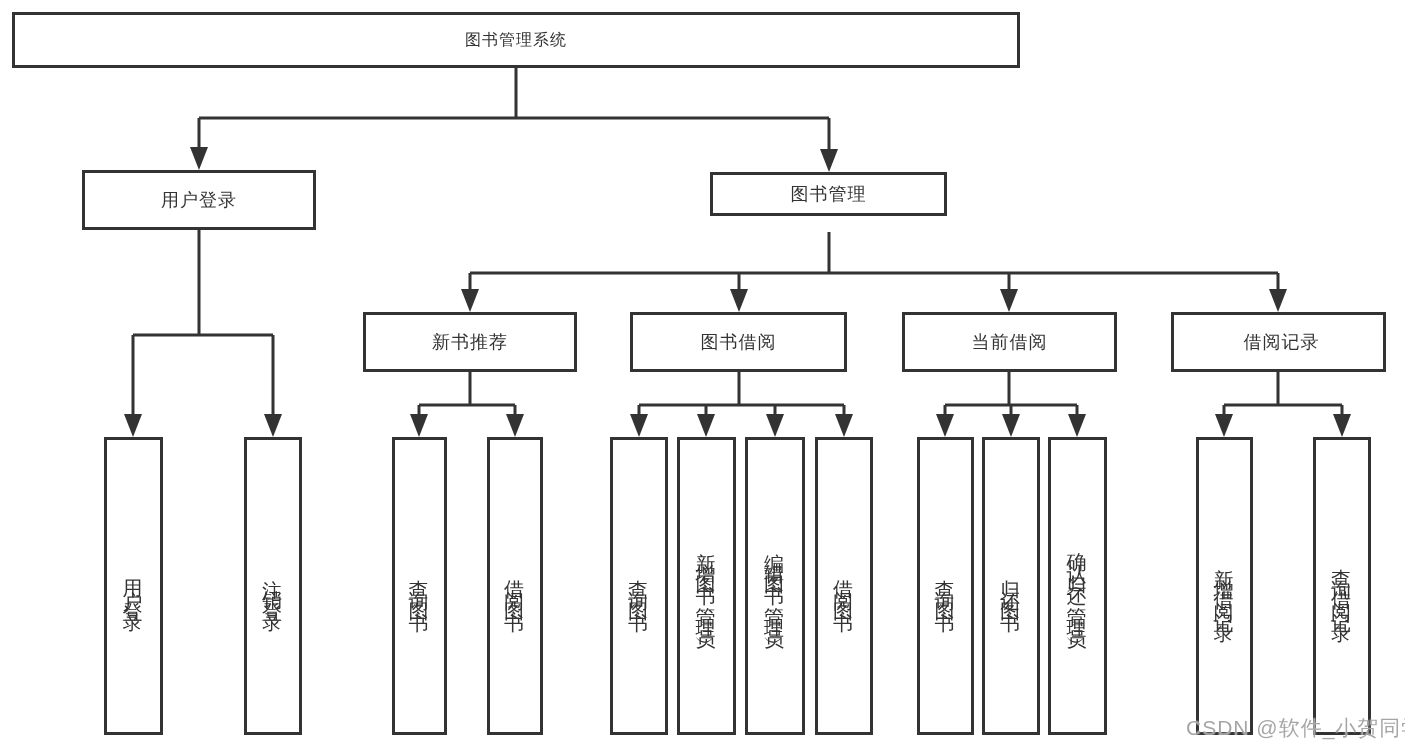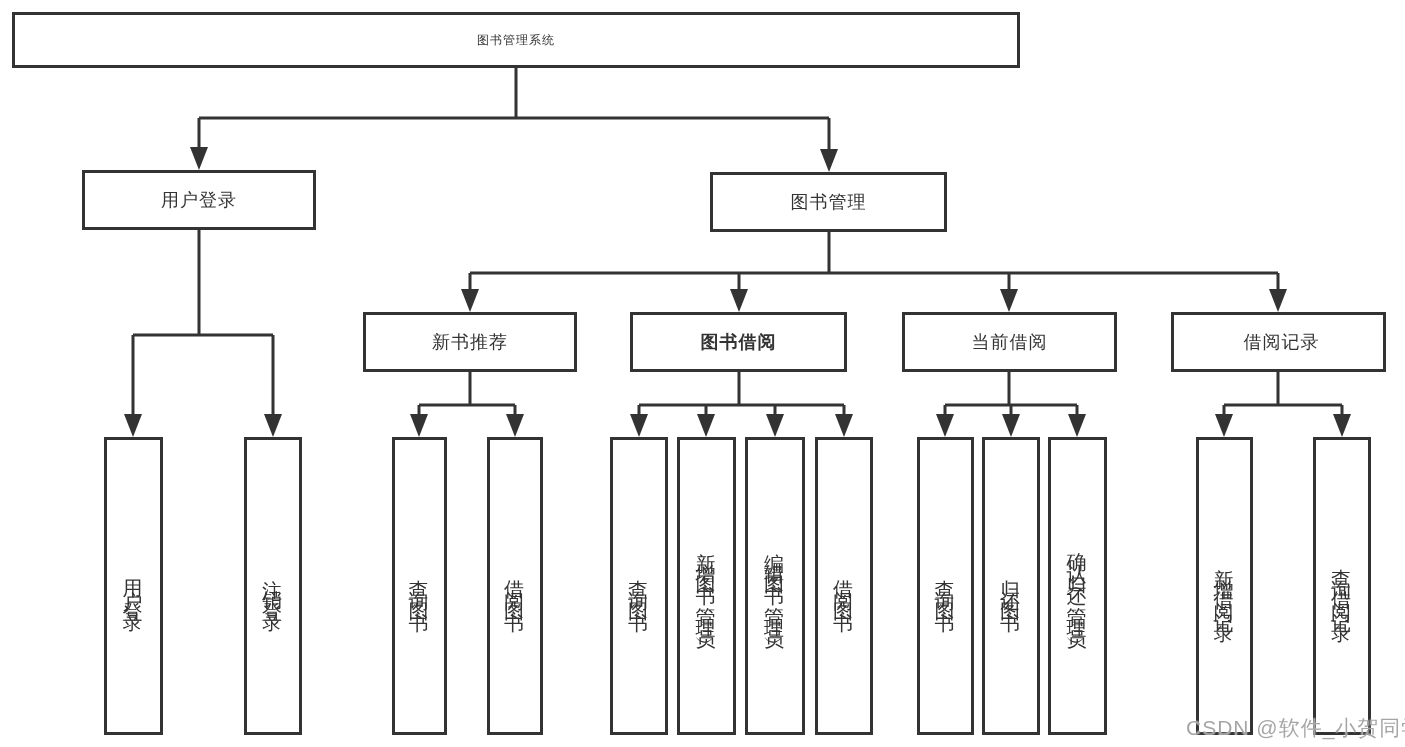--- a/index.html
+++ b/index.html
@@ -28,21 +28,21 @@
     background: #ffffff;
     display: flex;
     align-items: center;
     justify-content: center;
     color: #333333;
     font-size: 18px;
     letter-spacing: 1px;
     z-index: 2;
   }
   .hnode.root {
-    font-size: 12px;
+    font-size: 16px;
     text-align: center;
   }
   .leaf {
     position: absolute;
     box-sizing: border-box;
     border: 3px solid #333333;
     background: #ffffff;
     display: flex;
     align-items: center;
     justify-content: center;
@@ -132,28 +132,28 @@
     </g>
   </svg>
 
   <div class="hnode root" style="left:12px; top:12px; width:1008px; height:56px;">
     <span>图书管理系统</span>
   </div>
 
   <div class="hnode" style="left:82px; top:170px; width:234px; height:60px;">
     <span>用户登录</span>
   </div>
-  <div class="hnode" style="left:710px; top:172px; width:237px; height:60px;">
+  <div class="hnode" style="left:710px; top:172px; width:237px; height:44px;">
     <span>图书管理</span>
   </div>
 
   <div class="hnode" style="left:363px; top:312px; width:214px; height:60px;">
     <span>新书推荐</span>
   </div>
-  <div class="hnode" style="left:630px; top:312px; width:217px; height:60px;font-weight:bold;">
+  <div class="hnode" style="left:630px; top:312px; width:217px; height:60px;">
     <span>图书借阅</span>
   </div>
   <div class="hnode" style="left:902px; top:312px; width:215px; height:60px;align-items:center;">
     <span>当前借阅</span>
   </div>
   <div class="hnode" style="left:1171px; top:312px; width:215px; height:60px;padding-left:6px;">
     <span>借阅记录</span>
   </div>
 
   <div class="leaf" style="left:104px; top:437px; width:59px; height:298px;">

